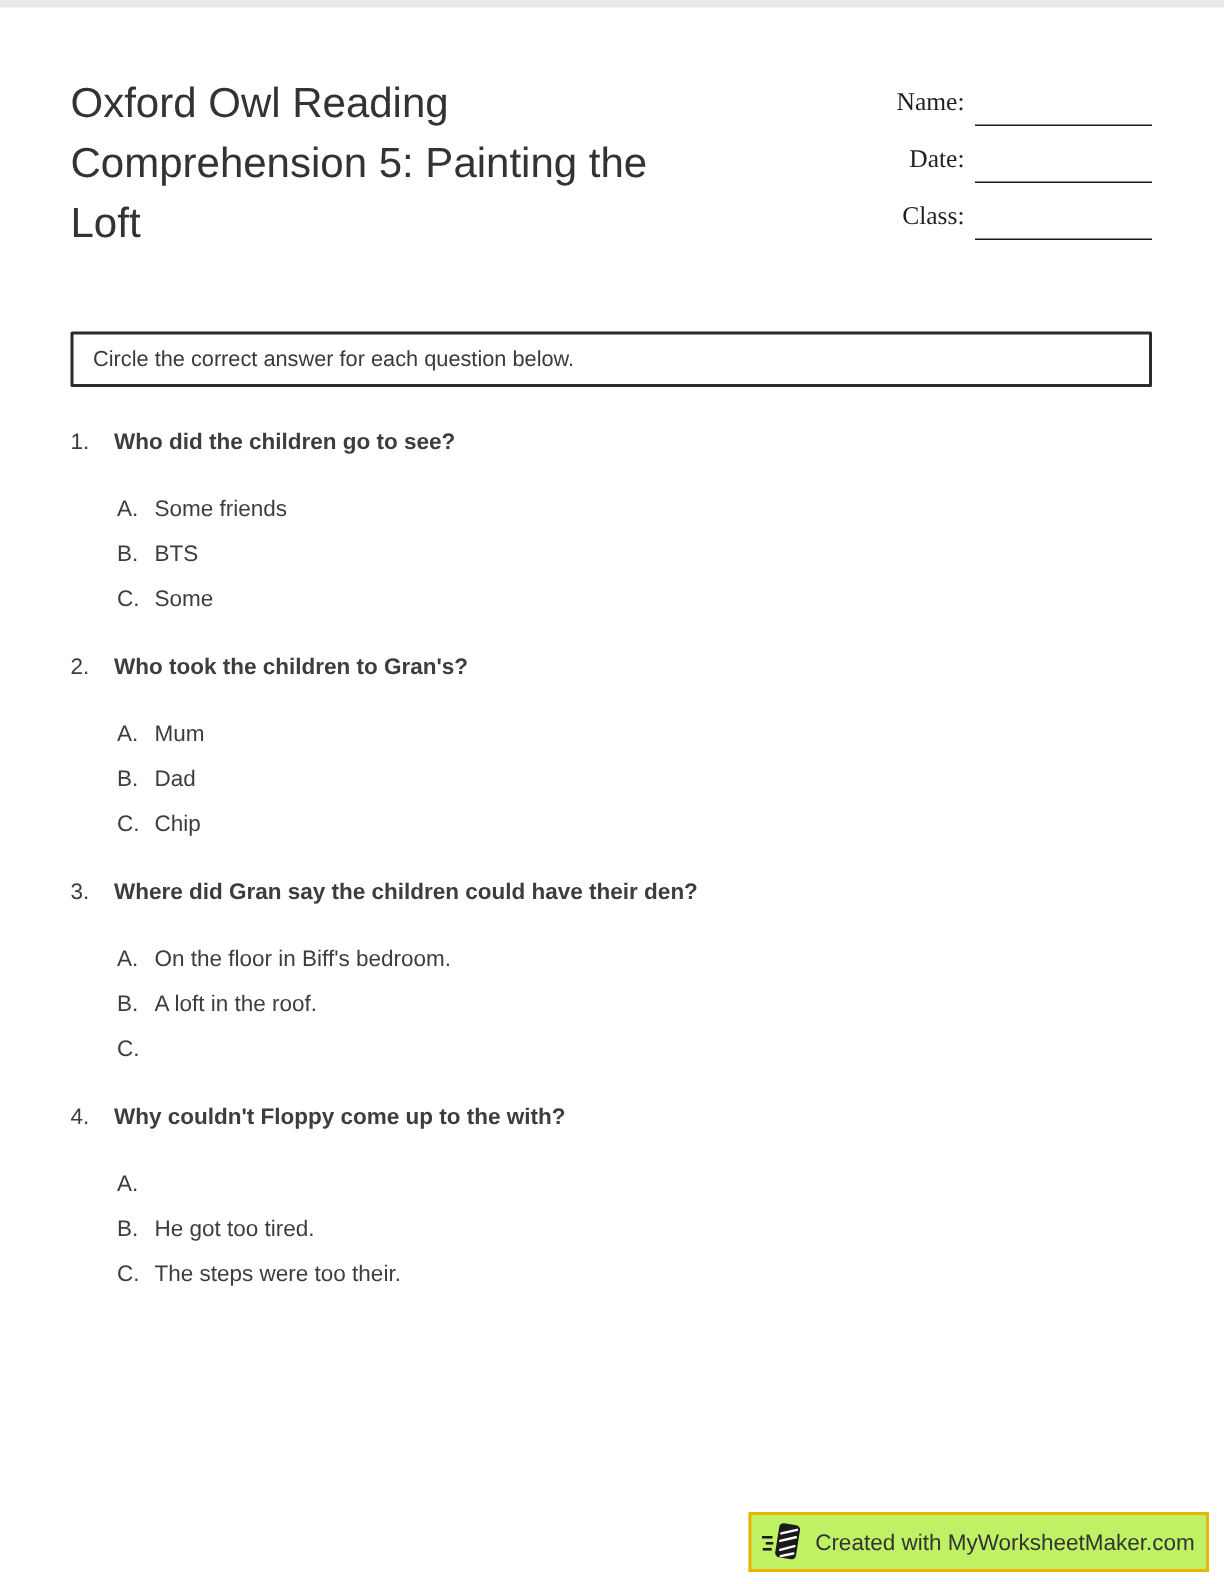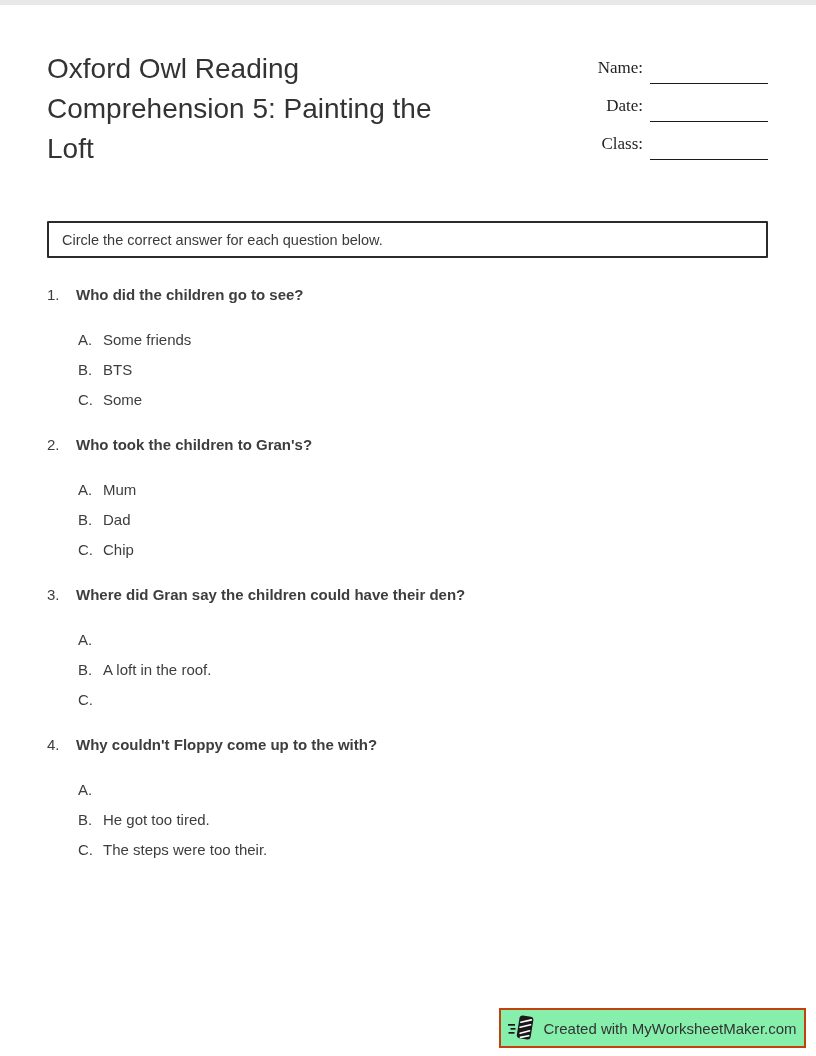--- a/index.html
+++ b/index.html
@@ -89,22 +89,22 @@
   .opt { display: flex; line-height: 30px; }
   .opt-letter { width: 25px; flex: 0 0 25px; }
 
   
   .footer-badge {
     position: absolute;
     left: 499px;
     top: 1003px;
     width: 307px;
     height: 40px;
-    border: 2px solid #c2410c;
-    background: #86efac;
+    border: 2px solid #eab308;
+    background: #bef264;
     display: flex;
     align-items: center;
     justify-content: center;
     gap: 8px;
     font-size: 15px;
     color: #333333;
   }
   .logo-icon { display: inline-block; width: 27px; height: 30px; }
 </style>
 </head>
@@ -182,20 +182,21 @@
     </div>
 
     <div class="question">
       <div class="q-row">
         <span class="q-num">3.</span>
         <span class="q-text">Where did Gran say the children could have their den?</span>
       </div>
       <div class="opts">
         <div class="opt">
           <span class="opt-letter">A.</span>
+          <span>On the floor in Biff's bedroom.</span>
         </div>
         <div class="opt">
           <span class="opt-letter">B.</span>
           <span>A loft in the roof.</span>
         </div>
         <div class="opt">
           <span class="opt-letter">C.</span>
         </div>
       </div>
     </div>

